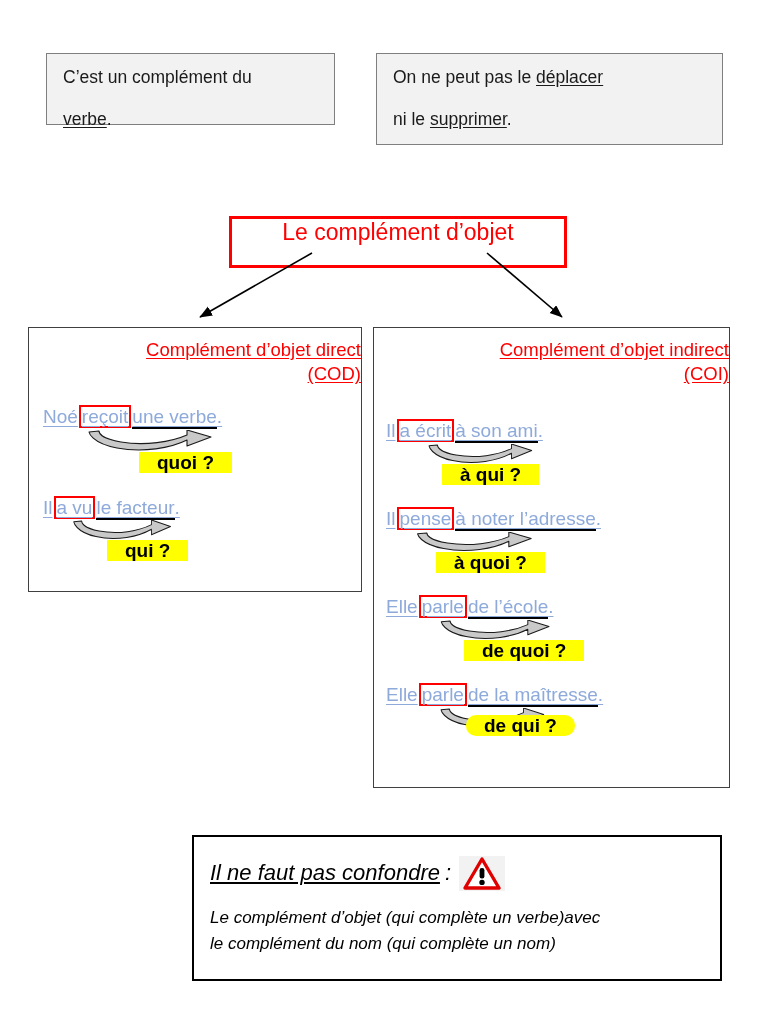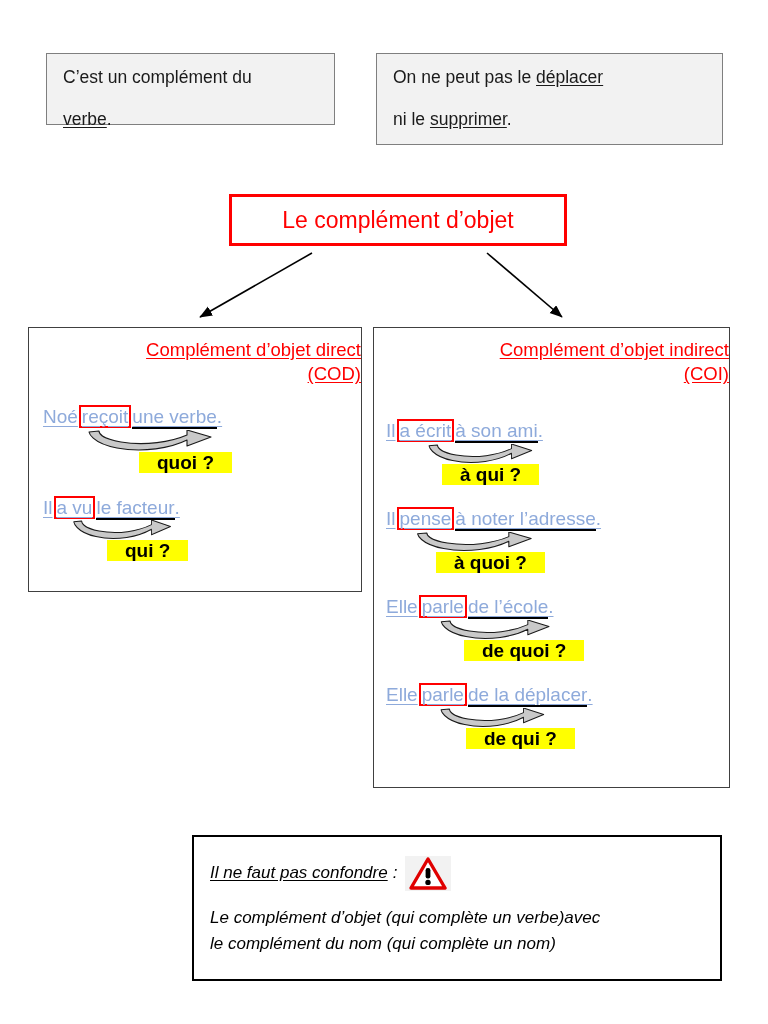--- a/index.html
+++ b/index.html
@@ -30,26 +30,25 @@
   .fact-box .ln { display: block; }
   .fact-box .ln.second { margin-top: 24px; }
   .u { text-decoration: underline; text-underline-offset: 2px; }
 
   #fact-left  { left: 46px;  top: 53px;  width: 289px; height: 72px; }
   #fact-right { left: 376px; top: 53px;  width: 347px; height: 92px; }
 
   
   #title-box {
     position: absolute;
-    left: 229px; top: 194px;
+    left: 229px; top: 216px;
     width: 338px; height: 52px;
     border: 3px solid #FF0000;
     box-sizing: border-box;
     display: flex;
-    align-items: center;
     justify-content: center;
   }
   #title-box .t {
     color: #FF0000;
     font-size: 23px;
     white-space: nowrap;
   }
 
   
   #connectors {
@@ -134,21 +133,21 @@
   
   #warn-box {
     position: absolute;
     left: 192px; top: 835px;
     width: 530px; height: 146px;
     border: 2px solid #000000;
     box-sizing: border-box;
     padding: 16px 16px 0 16px;
   }
   .warn-line1 {
-    font-size: 17px;
+    font-size: 22px;
     font-style: italic;
     white-space: nowrap;
     display: flex;
     align-items: center;
     height: 40px;
   }
   .warn-line1 .lead { text-decoration: underline; text-underline-offset: 2px; }
   .warn-line1 .colon { margin-left: 5px; }
   .warn-icon {
     display: inline-block;
@@ -260,28 +259,28 @@
     <div class="curve" style="left:62px; top:25px; width:128px; height:24px;">
       <svg viewBox="0 0 145 26" preserveAspectRatio="none">
         <path d="M6,2 C6,2 8,13 34,18 C60,23 88,18 104,10 L104,16 L128,7 L104,0 L104,5 C88,12 62,16 38,12 C18,8.5 16,3 16,1 Z" fill="#C9C9C9" stroke="#1a1a1a" stroke-width="1.1" stroke-linejoin="round"></path>
       </svg>
     </div>
     <div class="question" style="left:90px; top:45px;text-align:right;">de quoi ?</div>
   </div>
 
   <div class="example" style="margin-top:64px;">
     <div class="sentence">
-      <span class="seg sub">Elle </span><span class="verb sub">parle</span><span class="seg sub comp"> de la déplacer</span><span class="tail sub">.</span>
+      <span class="seg sub">Elle </span><span class="verb sub">parle</span><span class="seg sub comp"> de la maîtresse</span><span class="tail sub">.</span>
     </div>
     <div class="curve" style="left:62px; top:25px; width:122px; height:24px;">
       <svg viewBox="0 0 145 26" preserveAspectRatio="none">
         <path d="M6,2 C6,2 8,13 34,18 C60,23 88,18 104,10 L104,16 L128,7 L104,0 L104,5 C88,12 62,16 38,12 C18,8.5 16,3 16,1 Z" fill="#C9C9C9" stroke="#1a1a1a" stroke-width="1.1" stroke-linejoin="round"></path>
       </svg>
     </div>
-    <div class="question" style="left:92px; top:45px;">de qui ?</div>
+    <div class="question" style="left:92px; top:32px;border-radius:10px;">de qui ?</div>
   </div>
 </div>
 
 <div id="warn-box">
   <div class="warn-line1">
     <span class="lead">Il ne faut pas confondre</span>
     <span class="colon">:</span>
     <span class="warn-icon">
       <svg width="38" height="34" viewBox="0 0 38 34">
         <path d="M19,2 L36,31 L2,31 Z" fill="#ffffff" stroke="#E00000" stroke-width="3.4" stroke-linejoin="round"></path>

